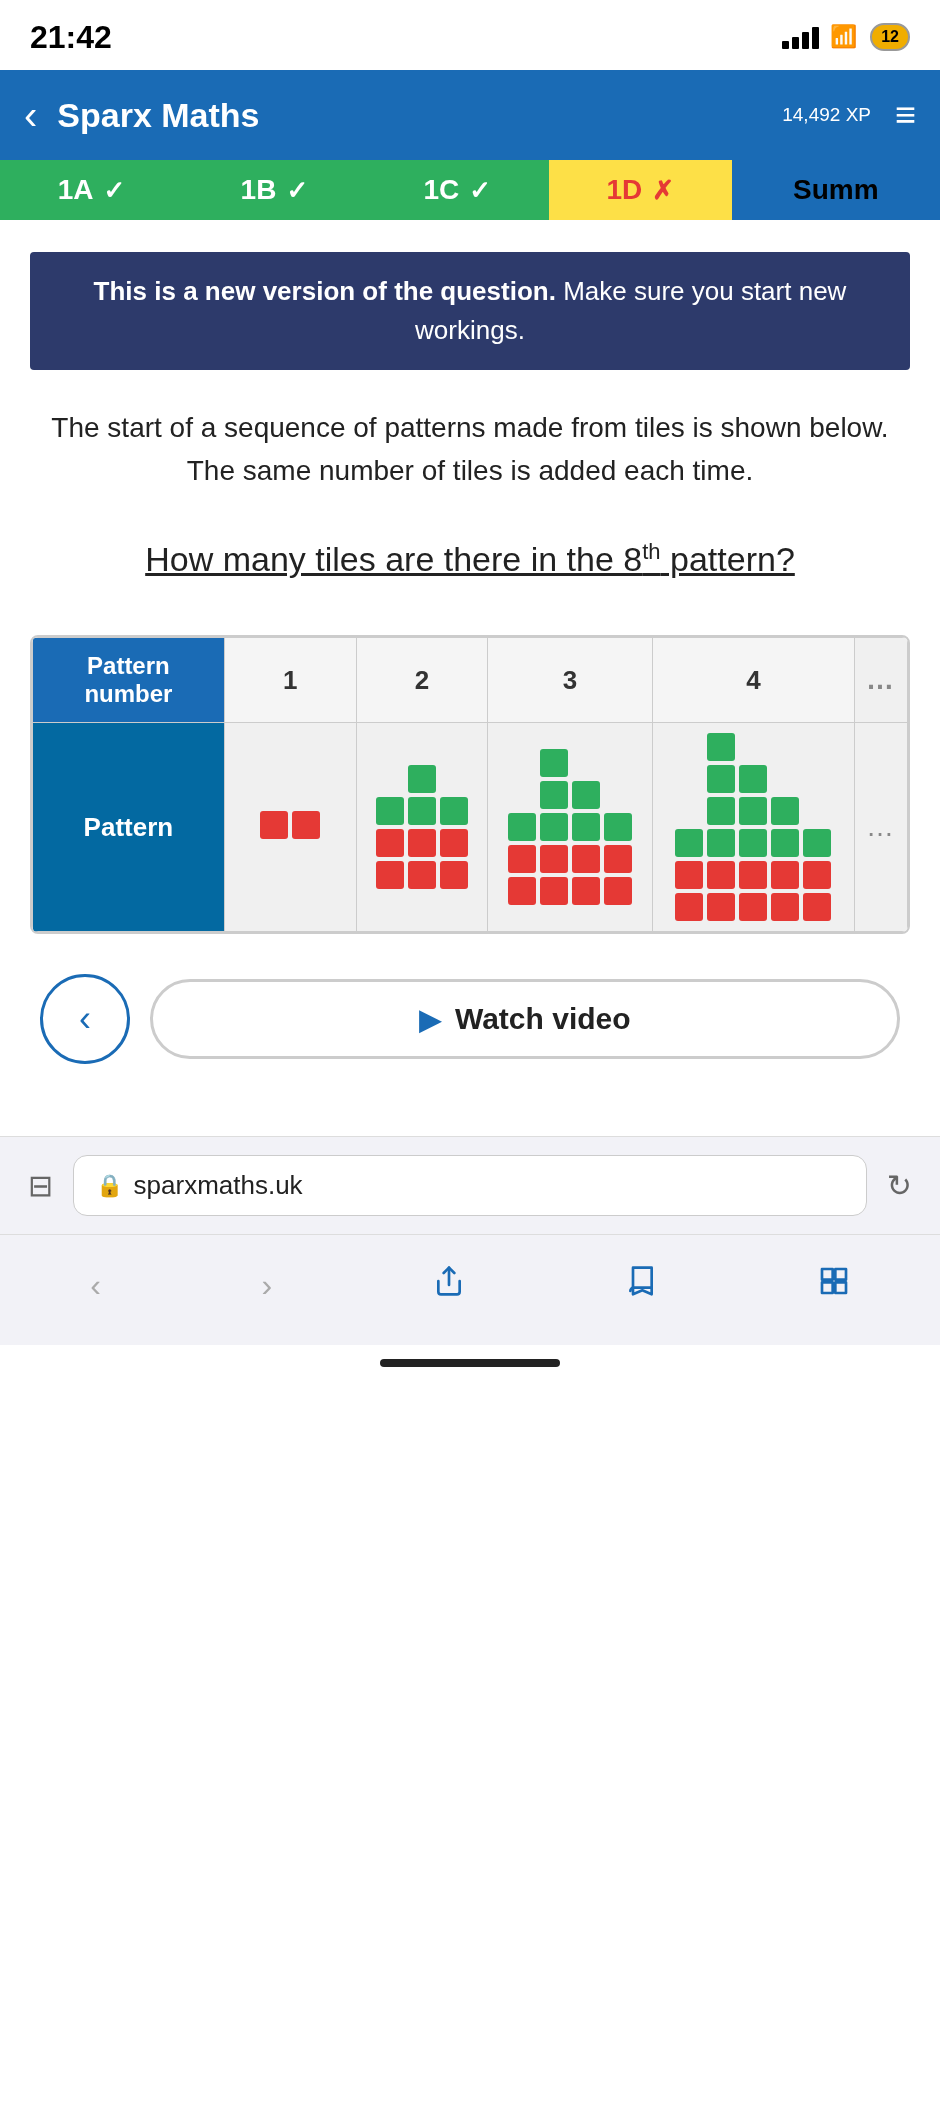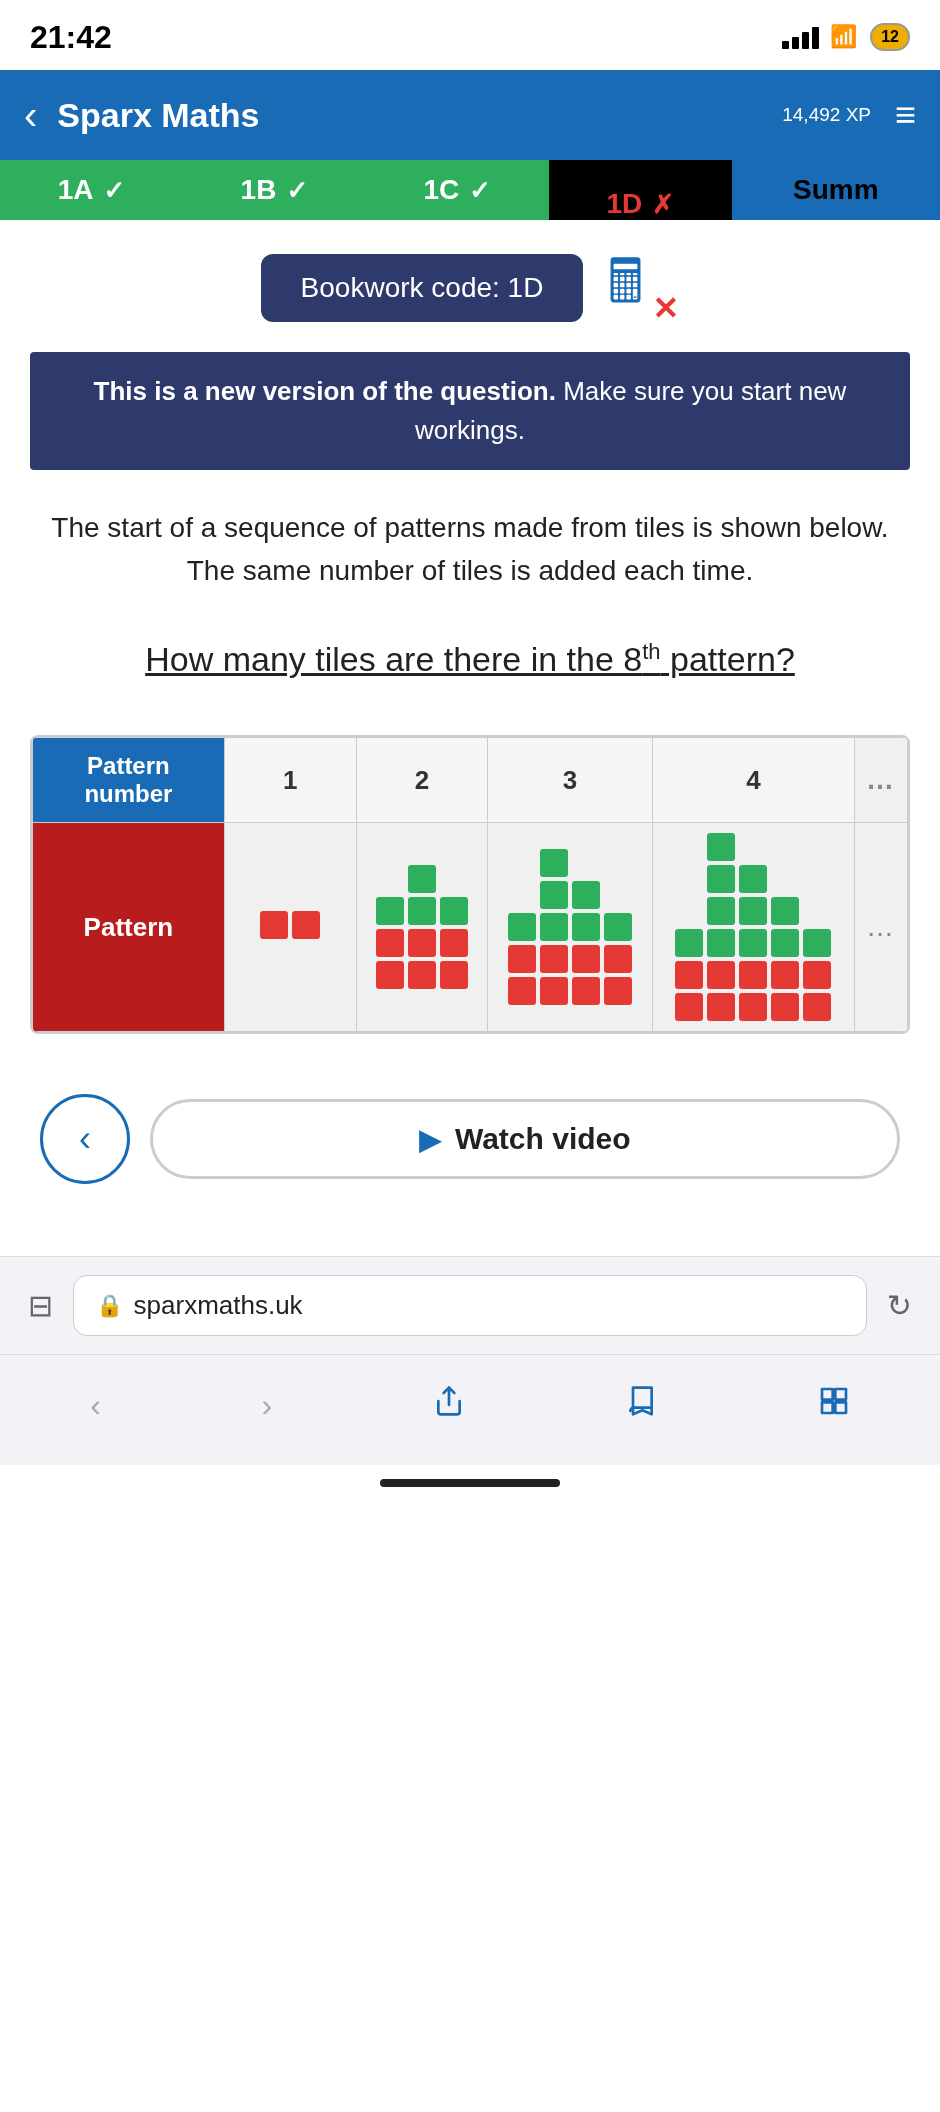--- a/index.html
+++ b/index.html
@@ -104,23 +104,22 @@
       font-size: 28px;
       font-weight: 700;
       padding: 0 28px;
       flex: 1;
     }
     .tab-green {
       background: #2eaf5e;
       color: #fff;
     }
     .tab-active {
-      background: #000000;
+      background: #fde047;
       color: #e53935;
-      align-items: flex-end;
     }
     .tab-summary {
       background: #1a6bb5;
       color: #000000;
       flex: 1.2;
     }
     .tab-check {
       font-size: 26px;
     }
     .tab-x {
@@ -202,21 +201,21 @@
       margin-bottom: 50px;
       padding: 0 10px;
       text-decoration: underline;
     }
     sup {
       font-size: 22px;
     }
 
     
     .pattern-table-wrapper {
-      margin: 0 0 40px 0;
+      margin: 0 0 20px 0;
       border-radius: 8px;
       overflow: hidden;
       border: 2px solid #ccc;
     }
     .pattern-table {
       width: 100%;
       border-collapse: collapse;
     }
     .pattern-table th, .pattern-table td {
       border: 1px solid #ccc;
@@ -233,21 +232,21 @@
     }
     .pattern-table .header-num {
       background: #f5f5f5;
       font-size: 26px;
       font-weight: 600;
       color: #333;
       padding: 14px 0;
       width: 110px;
     }
     .pattern-table .pattern-label-cell {
-      background: #b91c1c;
+      background: #0369a1;
       color: #fff;
       font-size: 26px;
       font-weight: 700;
       padding: 20px 10px;
       height: 200px;
     }
     .pattern-cell {
       background: #f0f0f0;
       padding: 10px 6px;
       height: 200px;
@@ -447,27 +446,20 @@
     <span>1D</span>
     <span class="tab-x">✗</span>
   </div>
   <div class="tab tab-summary">
     <span>Summ</span>
   </div>
 </div>
 
 <div class="content">
 
-  <div class="bookwork-row">
-    <div class="bookwork-code">Bookwork code: 1D</div>
-    <div class="calc-icon-wrapper">
-      <span class="calc-icon">🖩</span>
-      <span class="calc-x">✕</span>
-    </div>
-  </div>
 
   <div class="new-version-banner">
     <strong>This is a new version of the question.</strong><span> Make sure you start new workings.</span>
   </div>
 
   <div class="question-text">The start of a sequence of patterns made from tiles is shown below. The same number of tiles is added each time.</div>
 
   <div class="question-sub">
     <span>How many tiles are there in the 8</span><sup>th</sup><span> pattern?</span>
   </div>

